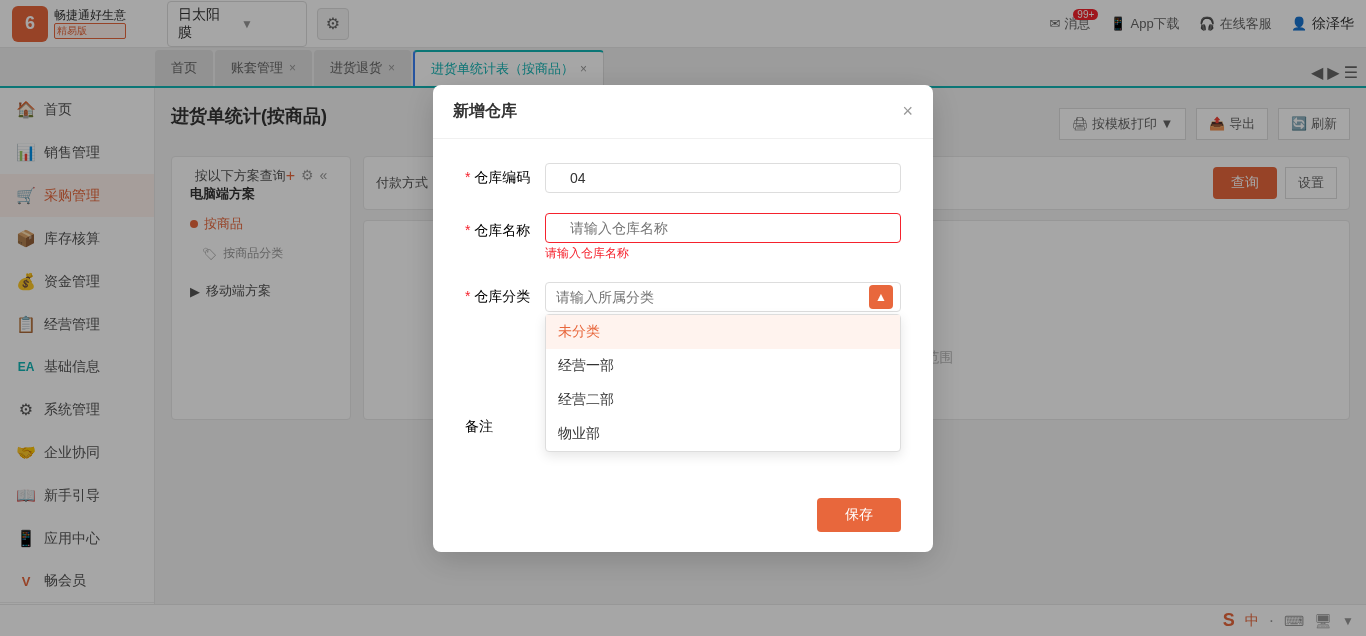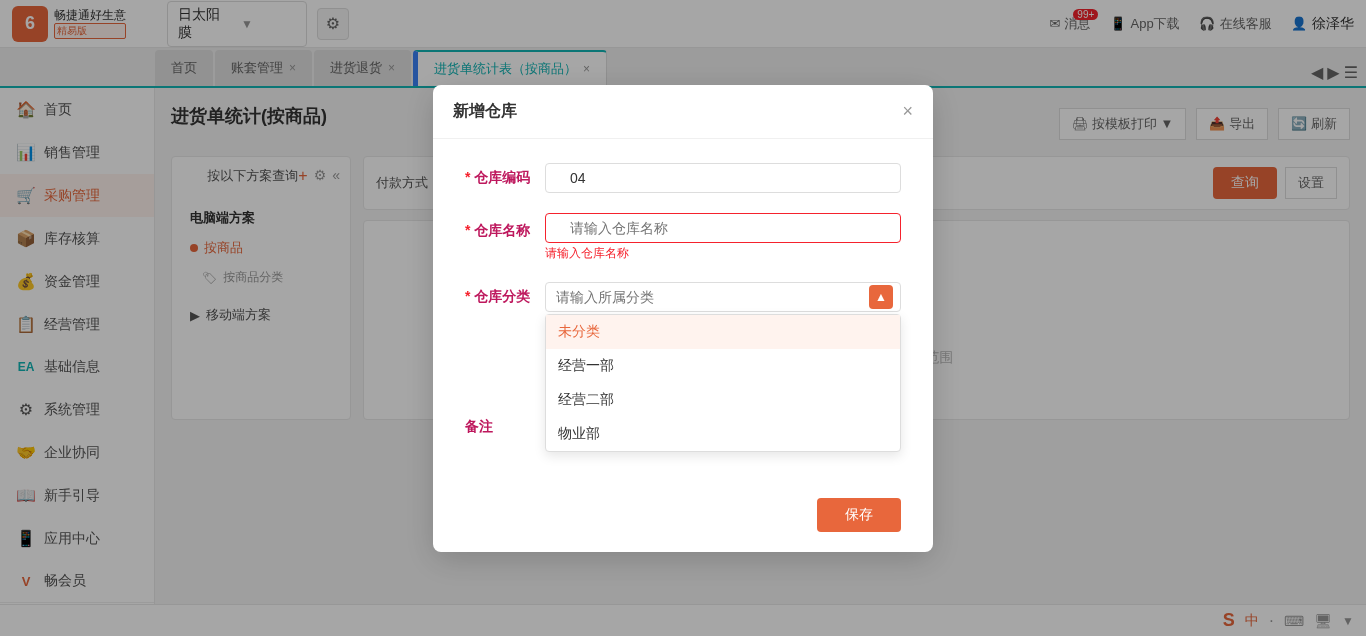--- a/index.html
+++ b/index.html
@@ -116,21 +116,21 @@
       cursor: pointer;
       background: #e0e0e0;
       border-radius: 4px 4px 0 0;
       margin-right: 2px;
       gap: 6px;
     }
     .tab-item.active {
       background: #fff;
       color: #12b5b5;
       border-top: 2px solid #12b5b5;
-      border-left: 5px solid #3b82f6;
+      border-left: 2px solid #3b82f6;
       border-right: 1px solid #ddd;
     }
     .tab-close { color: #999; font-size: 12px; }
     .tab-controls {
       margin-left: auto;
       display: flex;
       align-items: center;
       gap: 4px;
       padding-right: 8px;
       padding-bottom: 4px;
@@ -198,21 +198,21 @@
     
     .plan-layout { display: flex; gap: 12px; }
     .plan-sidebar {
       width: 180px;
       background: #fff;
       border: 1px solid #e8e8e8;
       border-radius: 4px;
       padding: 10px;
       font-size: 13px;
     }
-    .plan-header { display: flex; align-items: center; justify-content: flex-end; color: #555; margin-bottom: 24px; }
+    .plan-header { display: flex; align-items: center; justify-content: center; color: #555; margin-bottom: 0; }
     .plan-category { font-weight: bold; color: #333; margin-bottom: 6px; padding-left: 8px; }
     .plan-item {
       padding: 6px 8px;
       cursor: pointer;
       color: #555;
       border-radius: 4px;
       display: flex;
       align-items: center;
       gap: 6px;
     }
@@ -280,24 +280,23 @@
     .modal-body { padding: 24px 32px; }
     .form-row {
       display: flex;
       align-items: flex-start;
       margin-bottom: 20px;
       position: relative;
     }
     .form-label {
       width: 80px;
       font-size: 14px;
-      color: #be185d;
+      color: #000000;
       padding-top: 6px;
       flex-shrink: 0;
-      font-weight: bold;
     }
     .form-label.required::before { content: '* '; color: #f5222d; }
     .form-control {
       flex: 1;
       border: 1px solid #ddd;
       border-radius: 4px;
       padding: 6px 24px;
       font-size: 14px;
       color: #333;
       outline: none;

